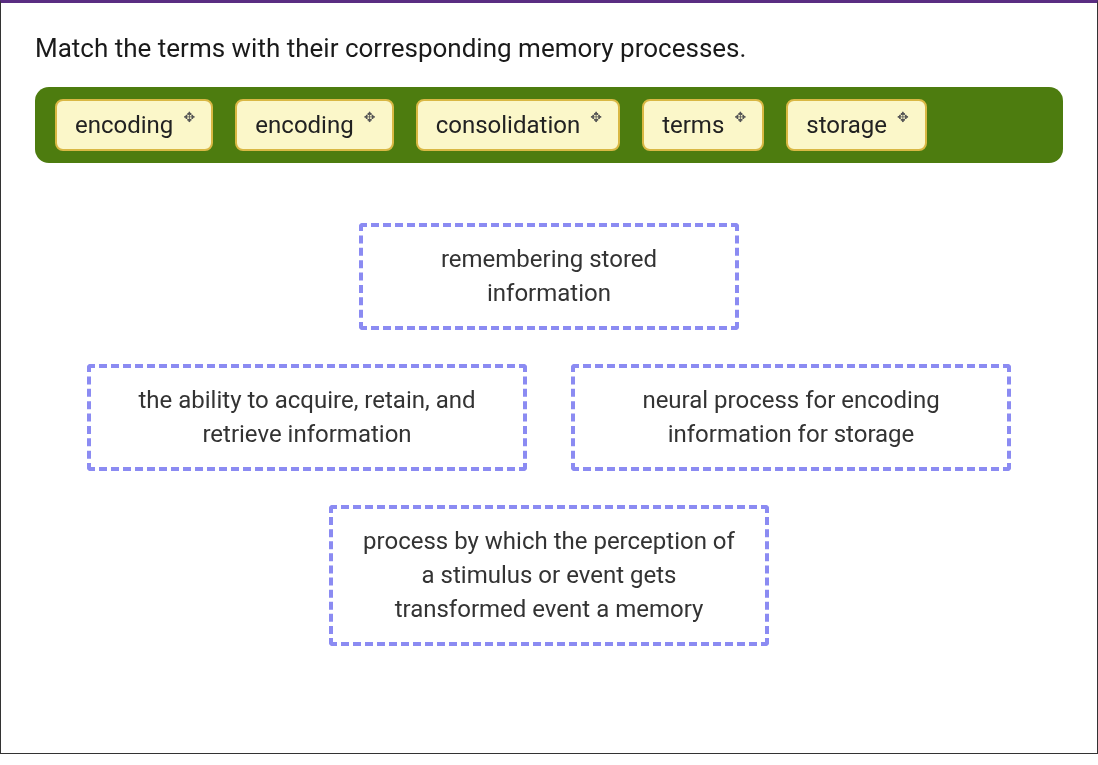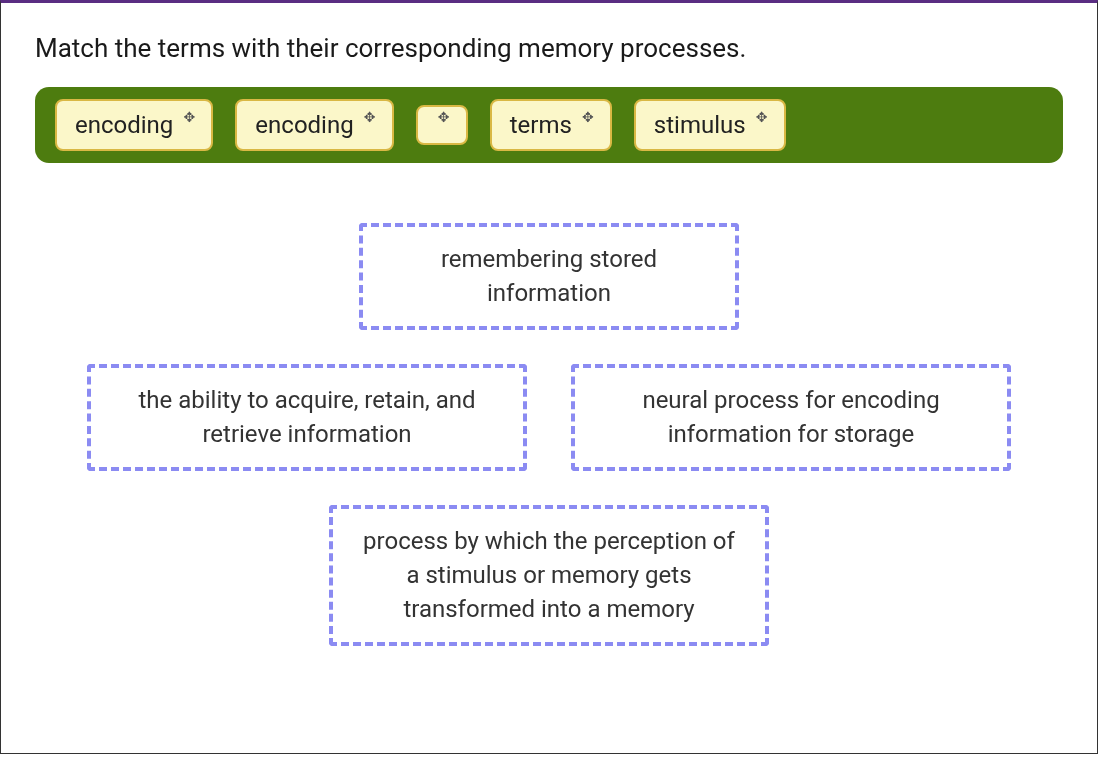--- a/index.html
+++ b/index.html
@@ -99,37 +99,38 @@
   <div class="terms-bar">
     <div class="term-chip">
       <span>encoding</span>
       <span class="move-icon">✥</span>
     </div>
     <div class="term-chip">
       <span>encoding</span>
       <span class="move-icon">✥</span>
     </div>
     <div class="term-chip">
+      <span>consolidation</span>
       <span class="move-icon">✥</span>
     </div>
     <div class="term-chip">
       <span>terms</span>
       <span class="move-icon">✥</span>
     </div>
     <div class="term-chip">
-      <span>stimulus</span>
+      <span>storage</span>
       <span class="move-icon">✥</span>
     </div>
   </div>
 
   <div class="drop-zones">
     <div class="drop-row">
       <div class="drop-zone narrow">remembering stored information</div>
     </div>
     <div class="drop-row">
       <div class="drop-zone wide">the ability to acquire, retain, and retrieve information</div>
       <div class="drop-zone wide">neural process for encoding information for storage</div>
     </div>
     <div class="drop-row">
-      <div class="drop-zone wide">process by which the perception of a stimulus or memory gets transformed into a memory</div>
+      <div class="drop-zone wide">process by which the perception of a stimulus or event gets transformed event a memory</div>
     </div>
   </div>
 </div>
 
 </body></html>

